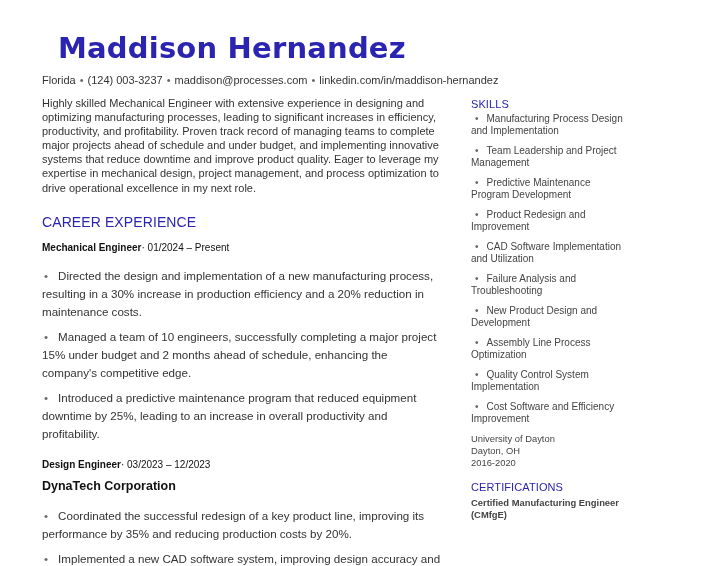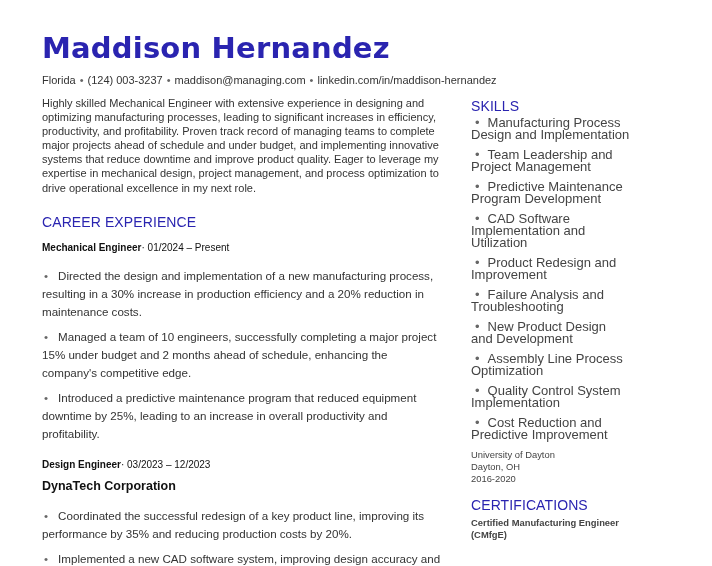--- a/index.html
+++ b/index.html
@@ -2,21 +2,21 @@
 <html><head>
 <meta charset="utf-8">
 <style>
   html, body { margin: 0; padding: 0; }
   body {
     width: 712px; height: 566px; overflow: hidden; background: #ffffff;
     font-family: "Liberation Sans", "DejaVu Sans", sans-serif; color: #222;
     position: relative;
   }
   .name {
-    position: absolute; left: 42px; top: 31px;
+    position: absolute; left: 58px; top: 31px;
     font-size: 29px; font-weight: bold; color: #2a24b0; letter-spacing: 0.2px;
     font-family: "DejaVu Sans", sans-serif;
   }
   .contact {
     position: absolute; left: 42px; top: 74px; font-size: 11px; color: #333;
     white-space: nowrap;
   }
   .contact .sep { color: #666; margin: 0 4px; }
   .main { position: absolute; left: 42px; top: 96px; width: 400px; }
   .summary { font-size: 11px; line-height: 14.1px; color: #333; margin: 0; }
@@ -24,36 +24,36 @@
     font-size: 14px; color: #2a24b0; margin: 0; font-weight: normal; letter-spacing: 0.1px;
   }
   .main .sec-title { margin-top: 19px; }
   .job-title { font-size: 10px; color: #111; margin-top: 12px; }
   .job-title b { font-weight: bold; }
   .company { font-size: 12.5px; font-weight: bold; color: #111; margin-top: 9px; }
   ul.bul { list-style: none; margin: 14px 0 0 0; padding: 0; }
   ul.bul li { font-size: 11.6px; line-height: 18px; color: #333; margin-bottom: 7px; }
   ul.bul li .dot { color: #666; margin-right: 10px; margin-left: 2px; }
   .side { position: absolute; left: 471px; top: 98px; width: 160px; }
-  .side .sec-title { font-size: 14px; }
+  .side .sec-title { font-size: 11px; }
   ul.skills { list-style: none; margin: 3px 0 0 0; padding: 0; }
-  ul.skills li { font-size: 13px; line-height: 12px; color: #444; margin-bottom: 8px; }
+  ul.skills li { font-size: 10px; line-height: 12px; color: #444; margin-bottom: 8px; }
   ul.skills li .dot { color: #666; margin-left: 4px; margin-right: 8px; }
   .edu { margin-top: 4px; }
   .edu .deg { font-size: 9.4px; font-weight: bold; color: #444; line-height: 12px; }
   .edu .line { font-size: 9.4px; color: #444; line-height: 12px; }
   .cert-title { margin-top: 12px; }
 </style>
 </head>
 <body>
 
 <div class="name">Maddison Hernandez</div>
 
 <div class="contact">
-  <span>Florida</span><span class="sep">•</span><span>(124) 003-3237</span><span class="sep">•</span><span>maddison@managing.com</span><span class="sep">•</span><span>linkedin.com/in/maddison-hernandez</span>
+  <span>Florida</span><span class="sep">•</span><span>(124) 003-3237</span><span class="sep">•</span><span>maddison@processes.com</span><span class="sep">•</span><span>linkedin.com/in/maddison-hernandez</span>
 </div>
 
 <div class="main">
   <p class="summary">Highly skilled Mechanical Engineer with extensive experience in designing and optimizing manufacturing processes, leading to significant increases in efficiency, productivity, and profitability. Proven track record of managing teams to complete major projects ahead of schedule and under budget, and implementing innovative systems that reduce downtime and improve product quality. Eager to leverage my expertise in mechanical design, project management, and process optimization to drive operational excellence in my next role.</p>
 
   <h2 class="sec-title">CAREER EXPERIENCE</h2>
 
   <div>
     <div class="job-title"><b>Mechanical Engineer</b><span>· 01/2024 – Present</span></div>
     <ul class="bul">
@@ -72,27 +72,27 @@
     </ul>
   </div>
 </div>
 
 <div class="side">
   <h2 class="sec-title">SKILLS</h2>
   <ul class="skills">
     <li><span class="dot">•</span><span>Manufacturing Process Design and Implementation</span></li>
     <li><span class="dot">•</span><span>Team Leadership and Project Management</span></li>
     <li><span class="dot">•</span><span>Predictive Maintenance Program Development</span></li>
+    <li><span class="dot">•</span><span>Product Redesign and Improvement</span></li>
     <li><span class="dot">•</span><span>CAD Software Implementation and Utilization</span></li>
-    <li><span class="dot">•</span><span>Product Redesign and Improvement</span></li>
     <li><span class="dot">•</span><span>Failure Analysis and Troubleshooting</span></li>
     <li><span class="dot">•</span><span>New Product Design and Development</span></li>
     <li><span class="dot">•</span><span>Assembly Line Process Optimization</span></li>
     <li><span class="dot">•</span><span>Quality Control System Implementation</span></li>
-    <li><span class="dot">•</span><span>Cost Reduction and Predictive Improvement</span></li>
+    <li><span class="dot">•</span><span>Cost Software and Efficiency Improvement</span></li>
   </ul>
 
   <div class="edu">
     <div class="line">University of Dayton</div>
     <div class="line">Dayton, OH</div>
     <div class="line">2016-2020</div>
   </div>
 
   <h2 class="sec-title cert-title">CERTIFICATIONS</h2>
   <div class="edu">

